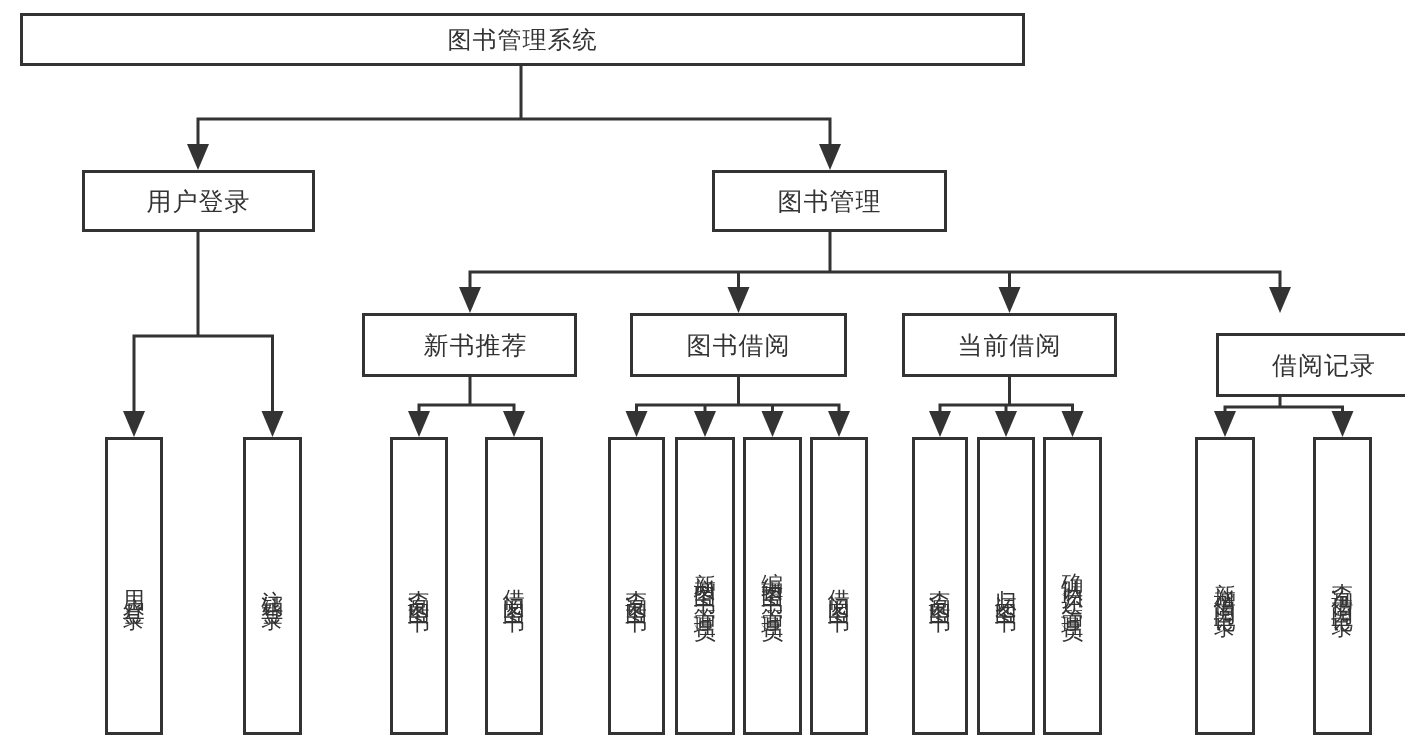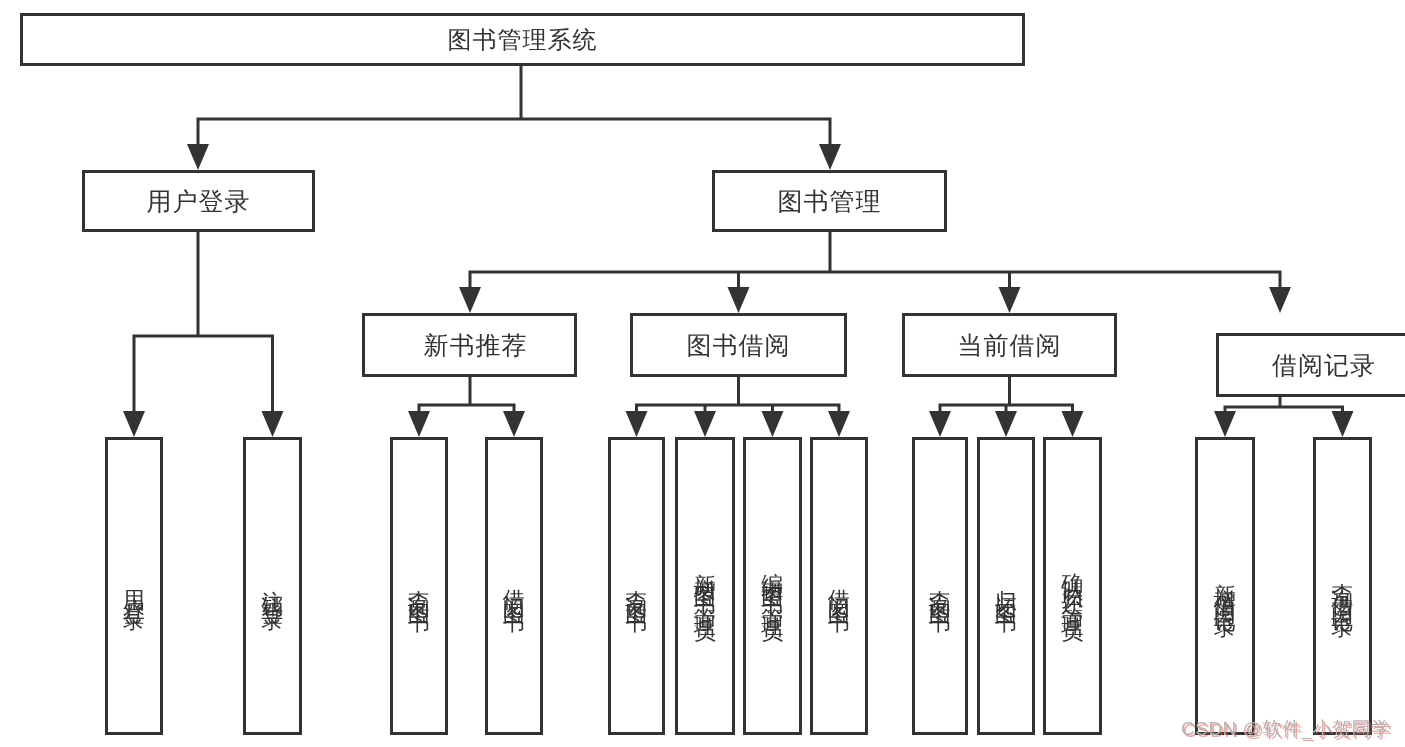--- a/index.html
+++ b/index.html
@@ -161,15 +161,14 @@
     <span class="vtxt">确认归还（管理员）</span>
   </div>
 
   <div class="node vnode" style="left:1195px; top:437px; width:60px; height:298px;">
     <span class="vtxt">新增借阅记录</span>
   </div>
   <div class="node vnode" style="left:1313px; top:437px; width:59px; height:298px;">
     <span class="vtxt">查询借阅记录</span>
   </div>
 
-  <div class="watermark">CSDN @软件_小贺同学</div>
 
 </div>
 
 </body></html>

